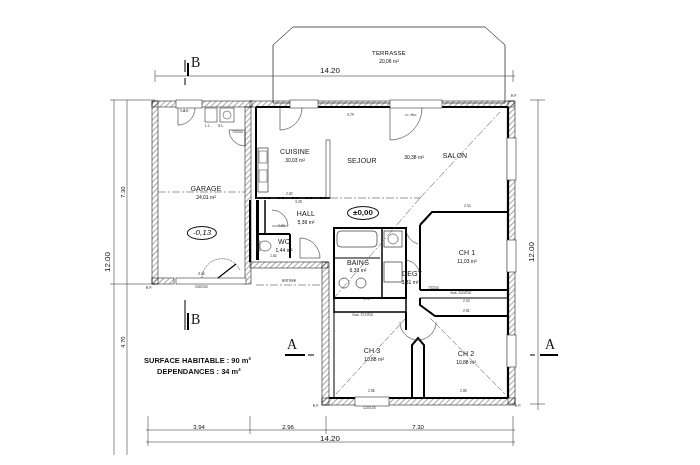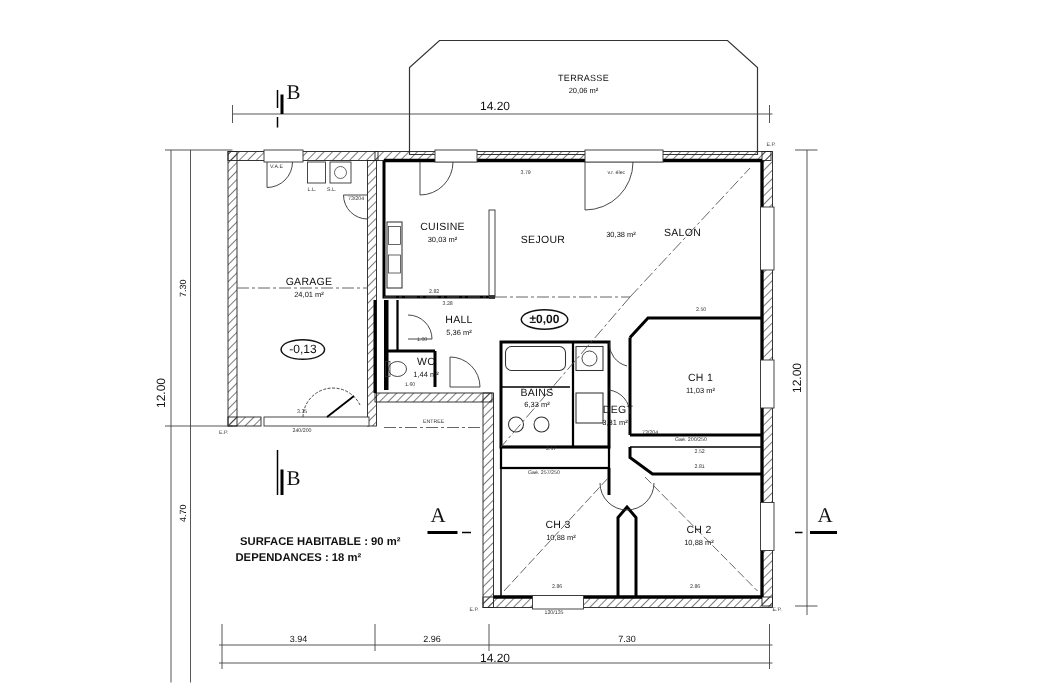--- a/index.html
+++ b/index.html
@@ -154,21 +154,21 @@
 
 <div class="lbl room center" style="left:295px;top:148px;">CUISINE</div>
 <div class="lbl area center" style="left:295px;top:158px;">30,03 m²</div>
 
 <div class="lbl room center" style="left:362px;top:157px;">SEJOUR</div>
 <div class="lbl area center" style="left:414px;top:155px;">30,38 m²</div>
 <div class="lbl room center" style="left:455px;top:152px;">SALON</div>
 
 <div class="lbl room center" style="left:206px;top:185px;">GARAGE</div>
 <div class="lbl area center" style="left:206px;top:195px;">24,01 m²</div>
-<div class="lbl level center" style="left:202px;top:226px;">-0,13</div>
+<div class="lbl level center" style="left:202px;top:226px;font-style:italic;">-0,13</div>
 
 <div class="lbl room center" style="left:306px;top:210px;">HALL</div>
 <div class="lbl area center" style="left:306px;top:220px;">5,36 m²</div>
 
 <div class="lbl room center" style="left:284px;top:238px;">WC</div>
 <div class="lbl area center" style="left:284px;top:248px;">1,44 m²</div>
 
 <div class="lbl level center" style="left:363px;top:206px;font-weight:bold;">±0,00</div>
 
 <div class="lbl room center" style="left:358px;top:259px;">BAINS</div>
@@ -184,22 +184,22 @@
 <div class="lbl area center" style="left:374px;top:357px;">10,88 m²</div>
 
 <div class="lbl room center" style="left:466px;top:350px;">CH 2</div>
 <div class="lbl area center" style="left:466px;top:360px;">10,88 m²</div>
 
 <div class="lbl sect" style="left:191px;top:56px;">B</div>
 <div class="lbl sect" style="left:191px;top:313px;">B</div>
 <div class="lbl sect" style="left:287px;top:338px;">A</div>
 <div class="lbl sect" style="left:545px;top:338px;">A</div>
 
-<div class="lbl summary" style="left:160px;top:357px;">SURFACE HABITABLE : 90 m²</div>
-<div class="lbl summary" style="left:157px;top:368px;">DEPENDANCES : 18 m²</div>
+<div class="lbl summary" style="left:144px;top:357px;">SURFACE HABITABLE : 90 m²</div>
+<div class="lbl summary" style="left:157px;top:368px;">DEPENDANCES : 34 m²</div>
 
 <div class="lbl dim center" style="left:199px;top:424px;font-size:6px;">3.94</div>
 <div class="lbl dim center" style="left:288px;top:424px;font-size:6px;">2.96</div>
 <div class="lbl dim center" style="left:418px;top:424px;font-size:6px;">7.30</div>
 <div class="lbl dim center" style="left:330px;top:435px;font-size:8px;">14.20</div>
 
 <div class="lbl dim rot" style="left:104px;top:272px;font-size:8px;">12.00</div>
 <div class="lbl dim rot" style="left:120px;top:198px;font-size:6px;">7.30</div>
 <div class="lbl dim rot" style="left:120px;top:348px;font-size:6px;">4.70</div>
 <div class="lbl dim rot" style="left:528px;top:262px;font-size:8px;">12.00</div>

